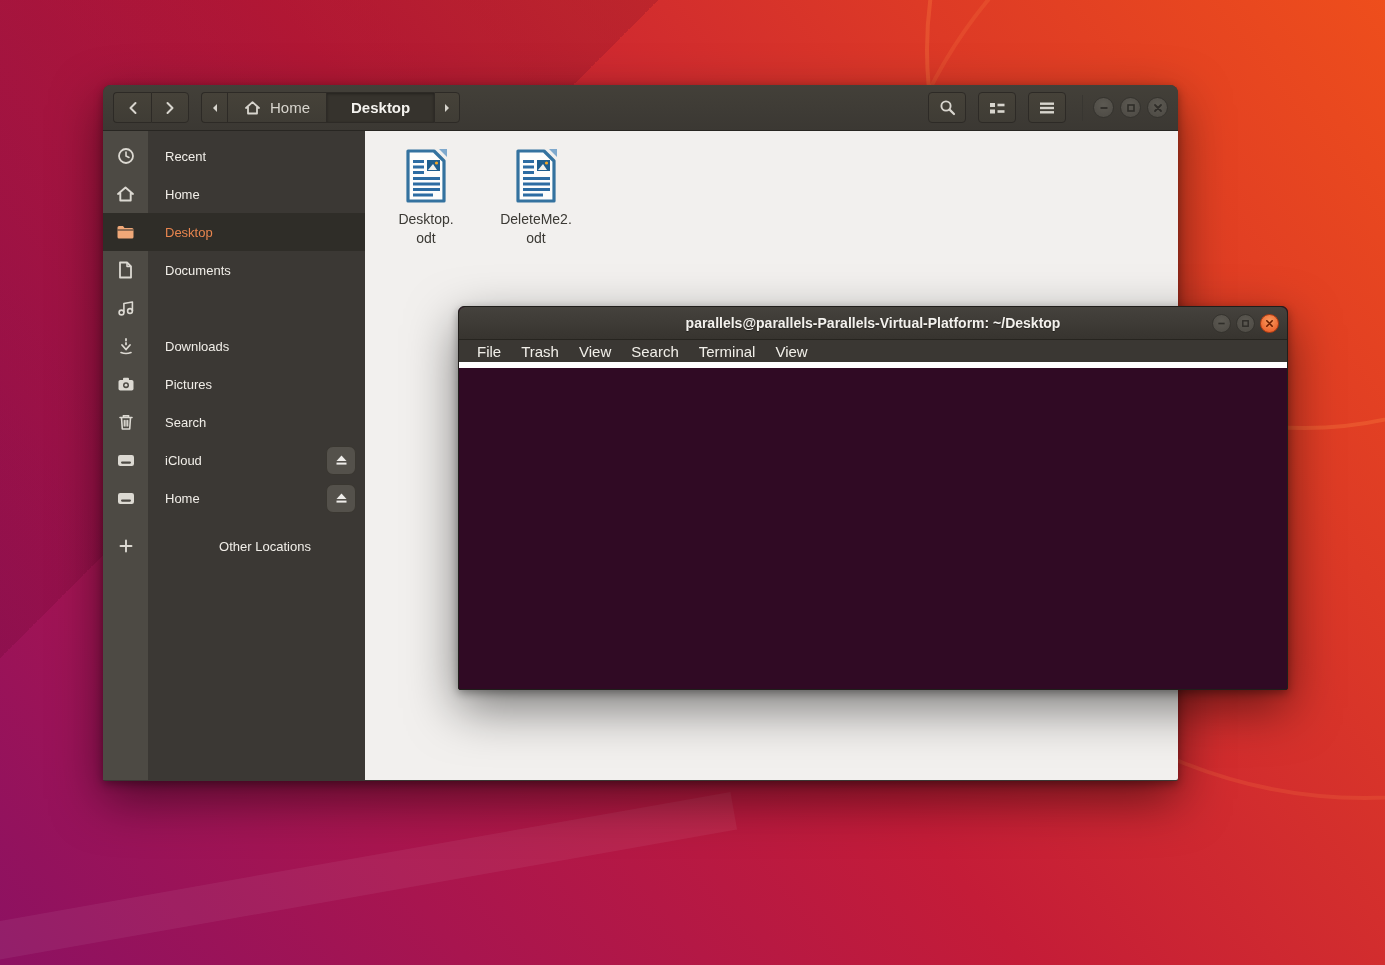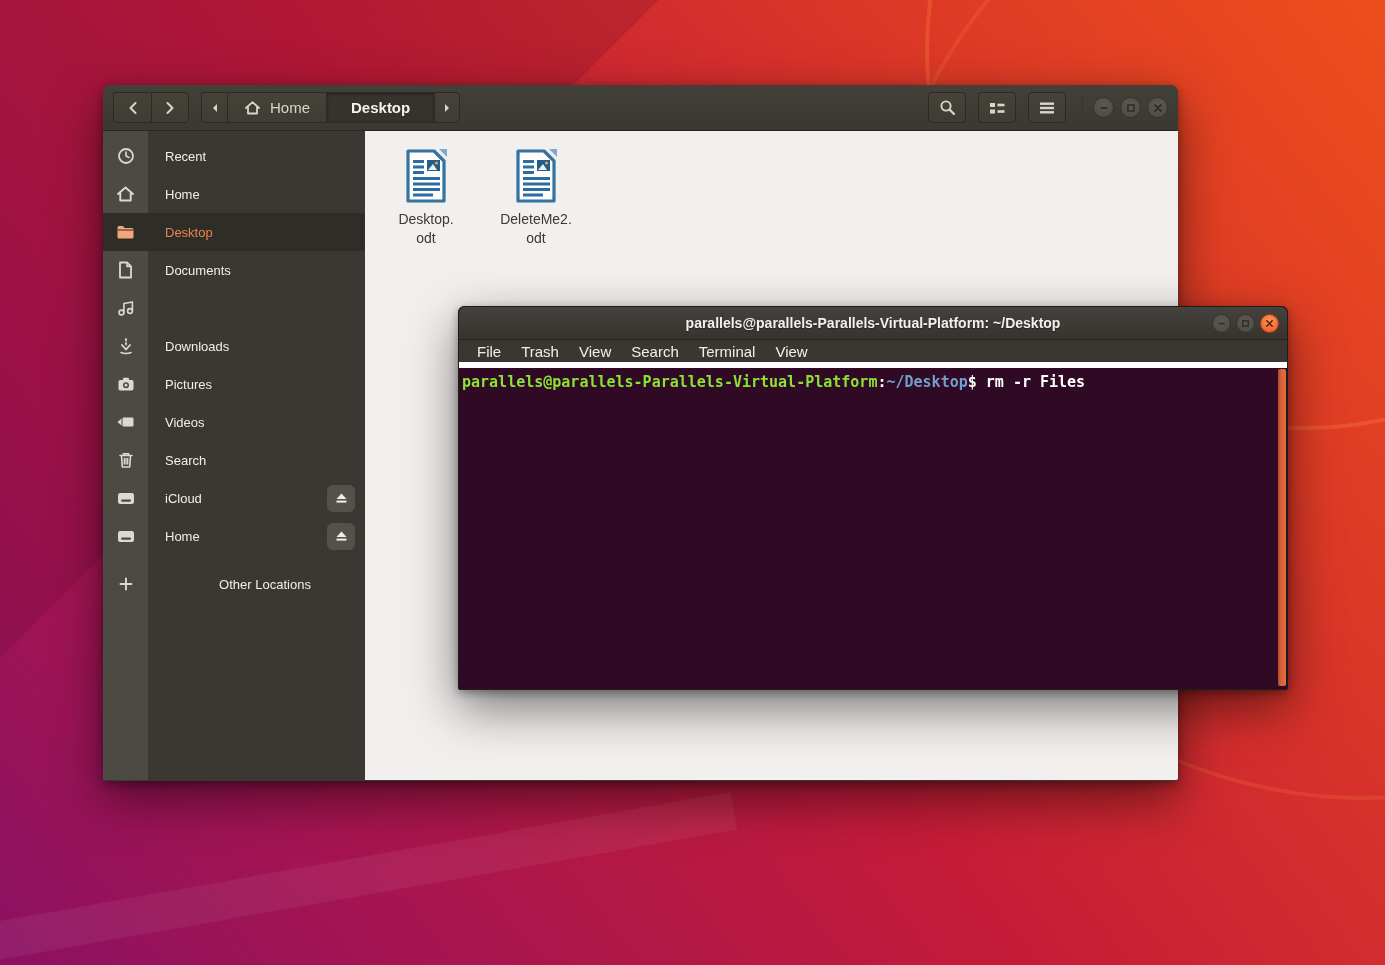--- a/index.html
+++ b/index.html
@@ -284,29 +284,20 @@
             <svg width="18" height="16" viewBox="0 0 18 16">
                 <rect x="1.5" y="4" width="15" height="10.5" rx="1.8" fill="currentColor"></rect>
                 <rect x="6" y="1.8" width="6" height="3" rx="1" fill="currentColor"></rect>
                 <circle cx="9" cy="9.2" r="3" fill="#4d4a44"></circle>
                 <circle cx="9" cy="9.2" r="1.4" fill="currentColor"></circle>
               </svg>
           </span>
           <span class="sb-label">Pictures</span>
         </div>
 
-        <div class="sb-row">
-          <span class="sb-icon">
-            <svg width="19" height="14" viewBox="0 0 19 14">
-                <path d="M1.5 7 L5.5 3.5 V10.5 Z" fill="currentColor"></path>
-                <rect x="6.5" y="2.5" width="11" height="9" rx="1.2" fill="currentColor"></rect>
-              </svg>
-          </span>
-          <span class="sb-label">Videos</span>
-        </div>
 
         <div class="sb-row">
           <span class="sb-icon">
             <svg width="16" height="18" viewBox="0 0 16 18">
                 <path d="M2 4.5 H14 M5.5 4.5 V2.8 H10.5 V4.5" fill="none" stroke="currentColor" stroke-width="1.6" stroke-linecap="round"></path>
                 <path d="M3.5 4.5 L4.3 16 H11.7 L12.5 4.5" fill="none" stroke="currentColor" stroke-width="1.6" stroke-linejoin="round"></path>
                 <path d="M6.3 7.5 V13 M8 7.5 V13 M9.7 7.5 V13" stroke="currentColor" stroke-width="1.3" stroke-linecap="round"></path>
               </svg>
           </span>
           <span class="sb-label">Search</span>
@@ -433,17 +424,13 @@
 
   <div class="term-menubar">
     <span class="menu-item">File</span>
     <span class="menu-item">Trash</span>
     <span class="menu-item">View</span>
     <span class="menu-item">Search</span>
     <span class="menu-item">Terminal</span>
     <span class="menu-item">View</span>
   </div>
 
-  <div class="term-screen">
-    <div class="prompt-line"><span class="pl-green">parallels@parallels-Parallels-Virtual-Platform</span><span class="pl-white">:</span><span class="pl-blue">~/Desktop</span><span class="pl-white">$</span><span class="pl-white"> rm -r Files</span></div>
-    <div class="term-scrollbar"></div>
-  </div>
 </div>
 
 </body></html>

